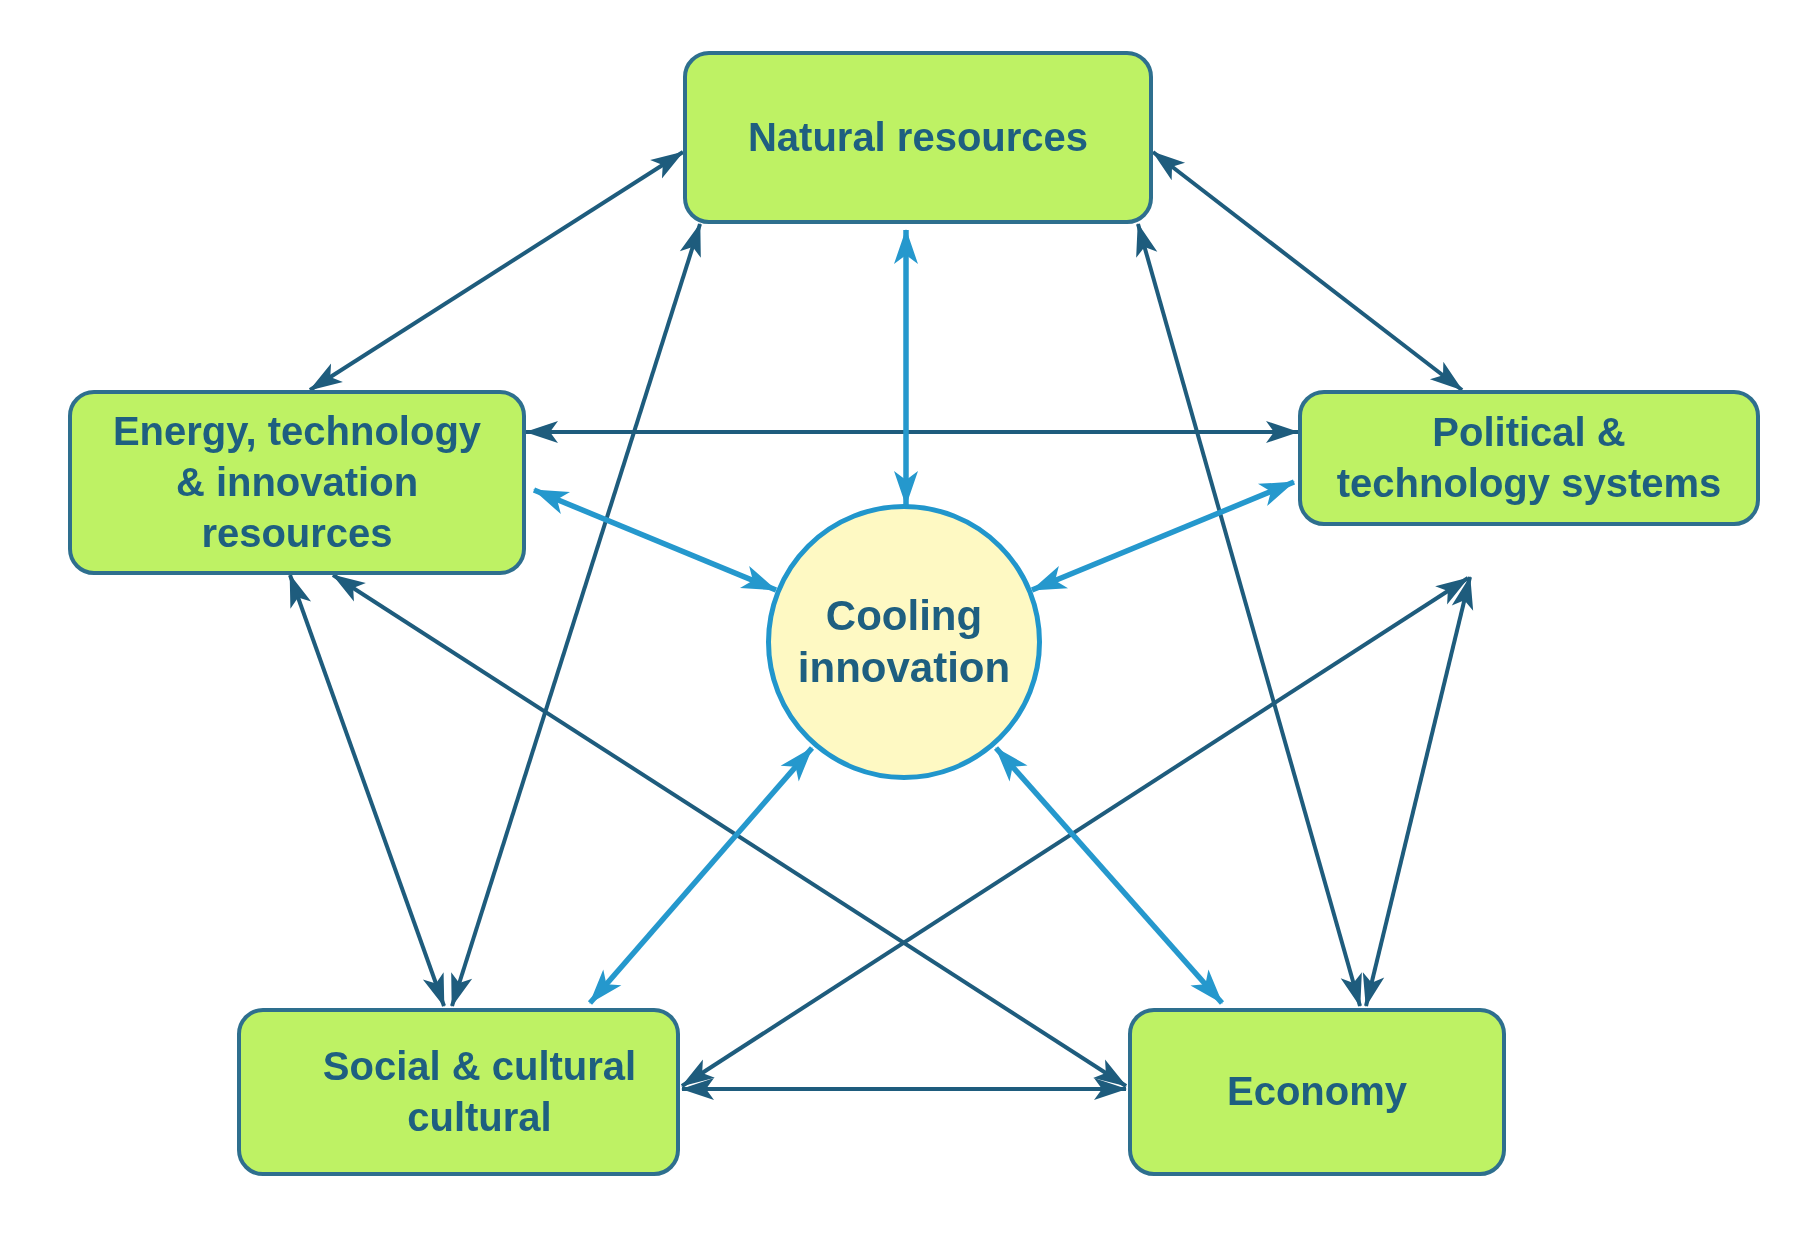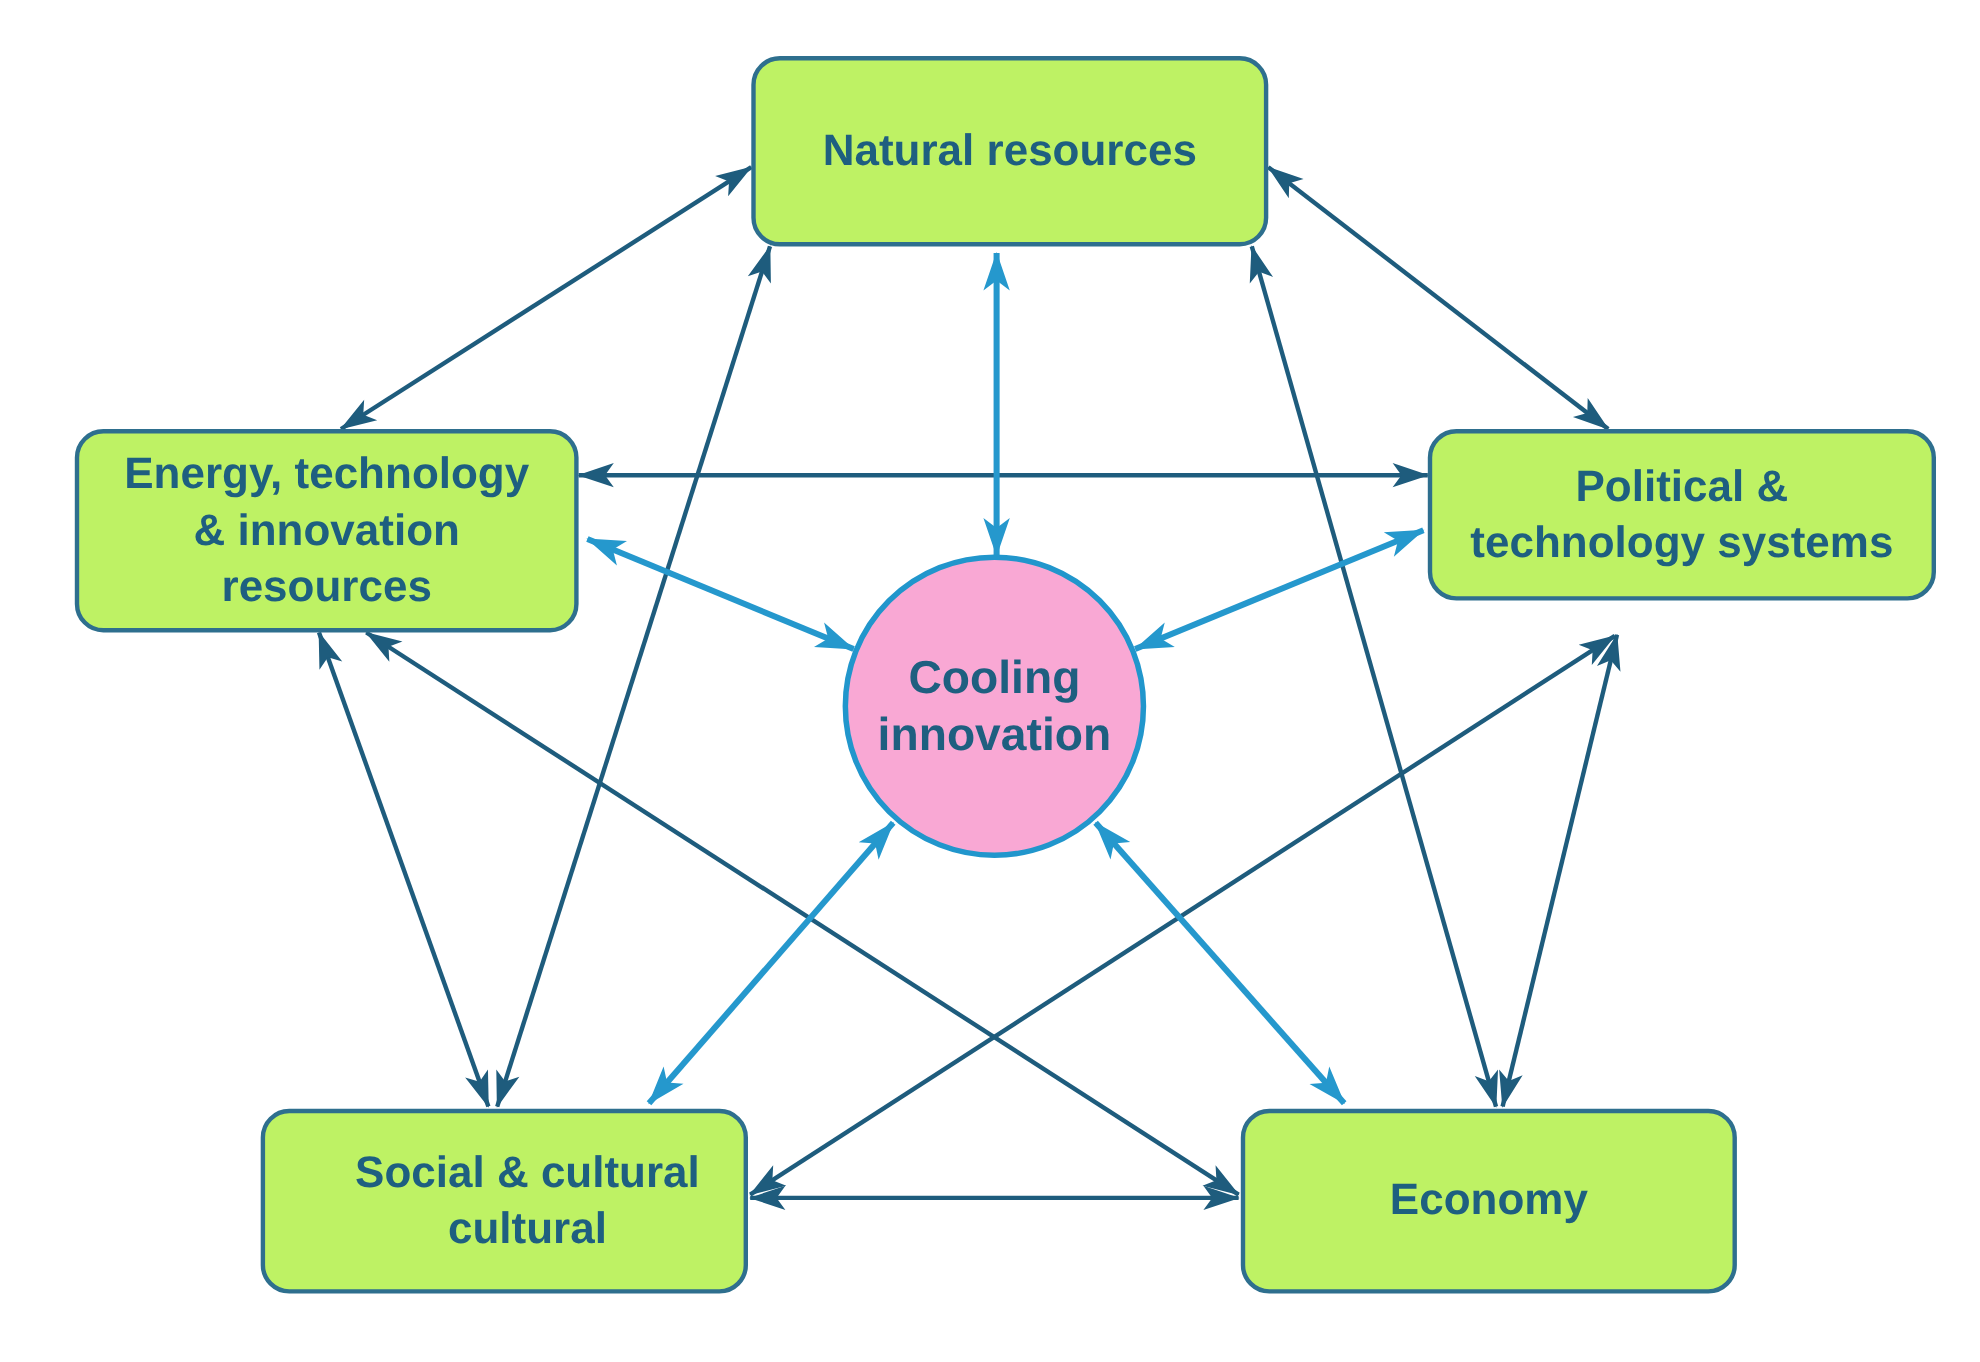--- a/index.html
+++ b/index.html
@@ -23,28 +23,28 @@
     justify-content:center;
     text-align:center;
     color:#1e5f80;
     font-weight:bold;
     font-size:40px;
     line-height:1.28;
   }
   .node span{display:block;white-space:nowrap;}
   #node-natural   {left:683px; top:51px;  width:470px; height:173px;}
   #node-energy    {left:68px;  top:390px; width:458px; height:185px;}
-  #node-political {left:1298px;top:390px; width:462px; height:156px;text-align:center;}
+  #node-political {left:1298px;top:390px; width:462px; height:136px;text-align:center;}
   #node-social    {left:237px; top:1008px;width:443px; height:168px;padding-left:42px;}
-  #node-economy   {left:1128px;top:1008px;width:451px; height:168px;text-align:right;}
+  #node-economy   {left:1128px;top:1008px;width:378px; height:168px;text-align:right;}
   #node-cooling{
     position:absolute;
     box-sizing:border-box;
     left:766px; top:504px; width:276px; height:276px;
-    background:#f9a8d4;
+    background:#fef9c3;
     border:5px solid #2196cc;
     border-radius:50%;
     display:flex;
     flex-direction:column;
     align-items:center;
     justify-content:center;
     text-align:center;
     color:#1e5f80;
     font-weight:bold;
     font-size:42px;

